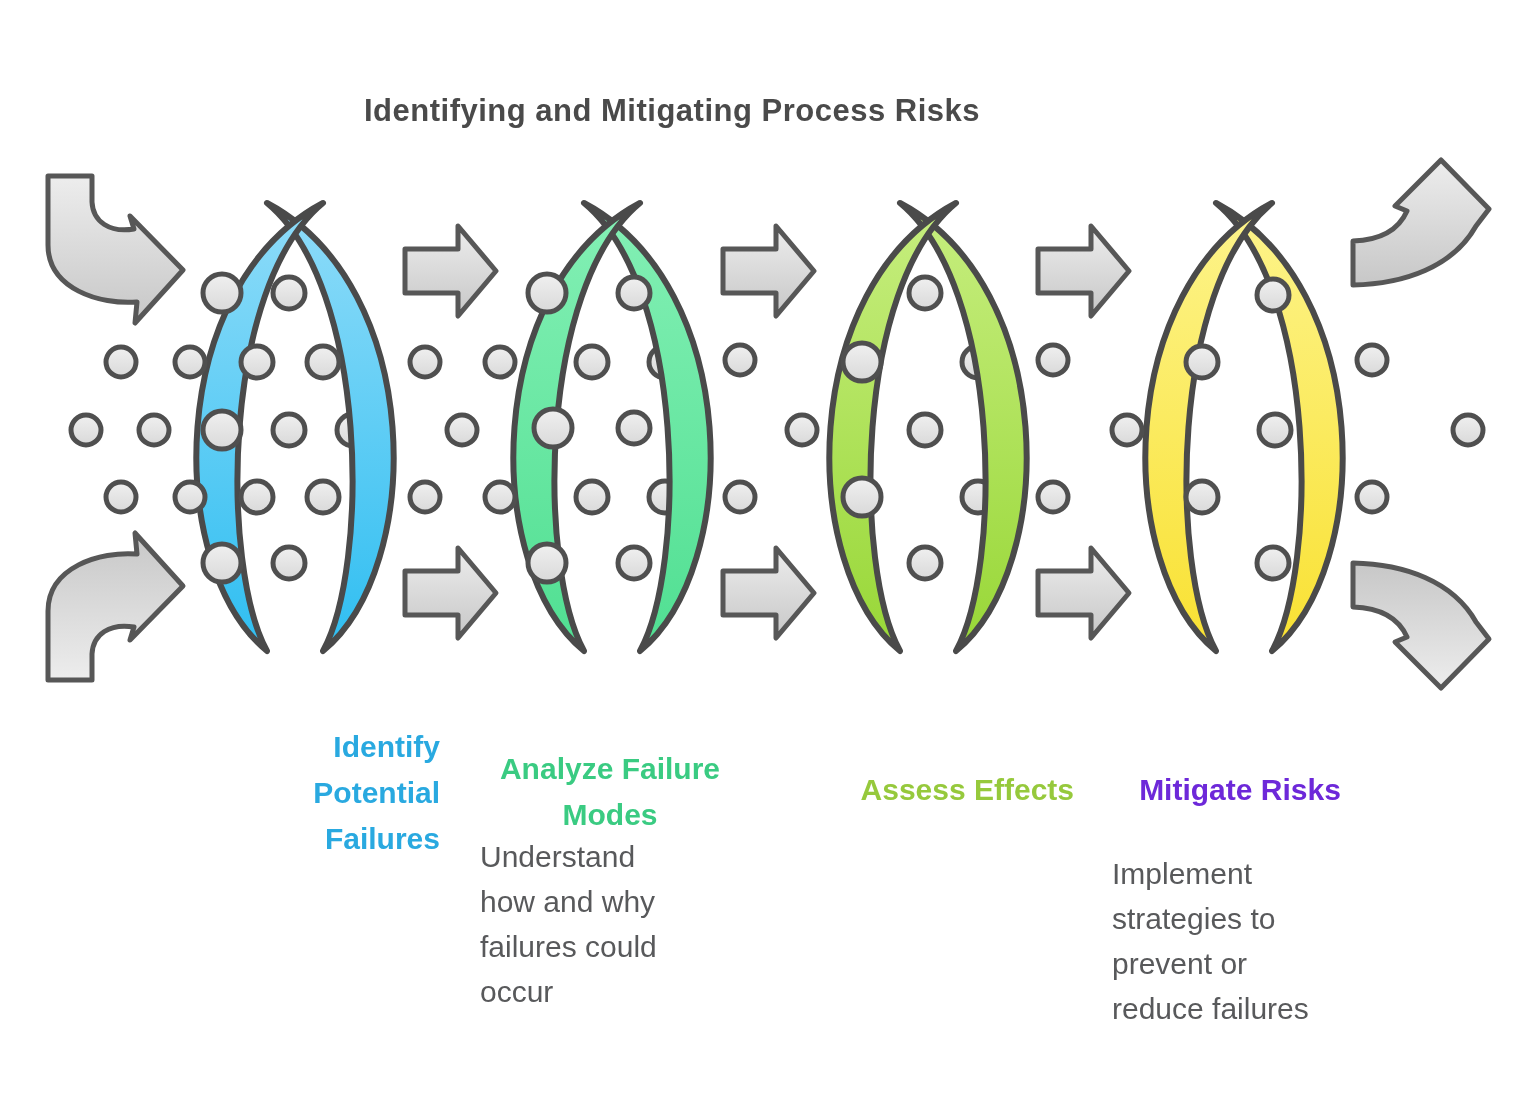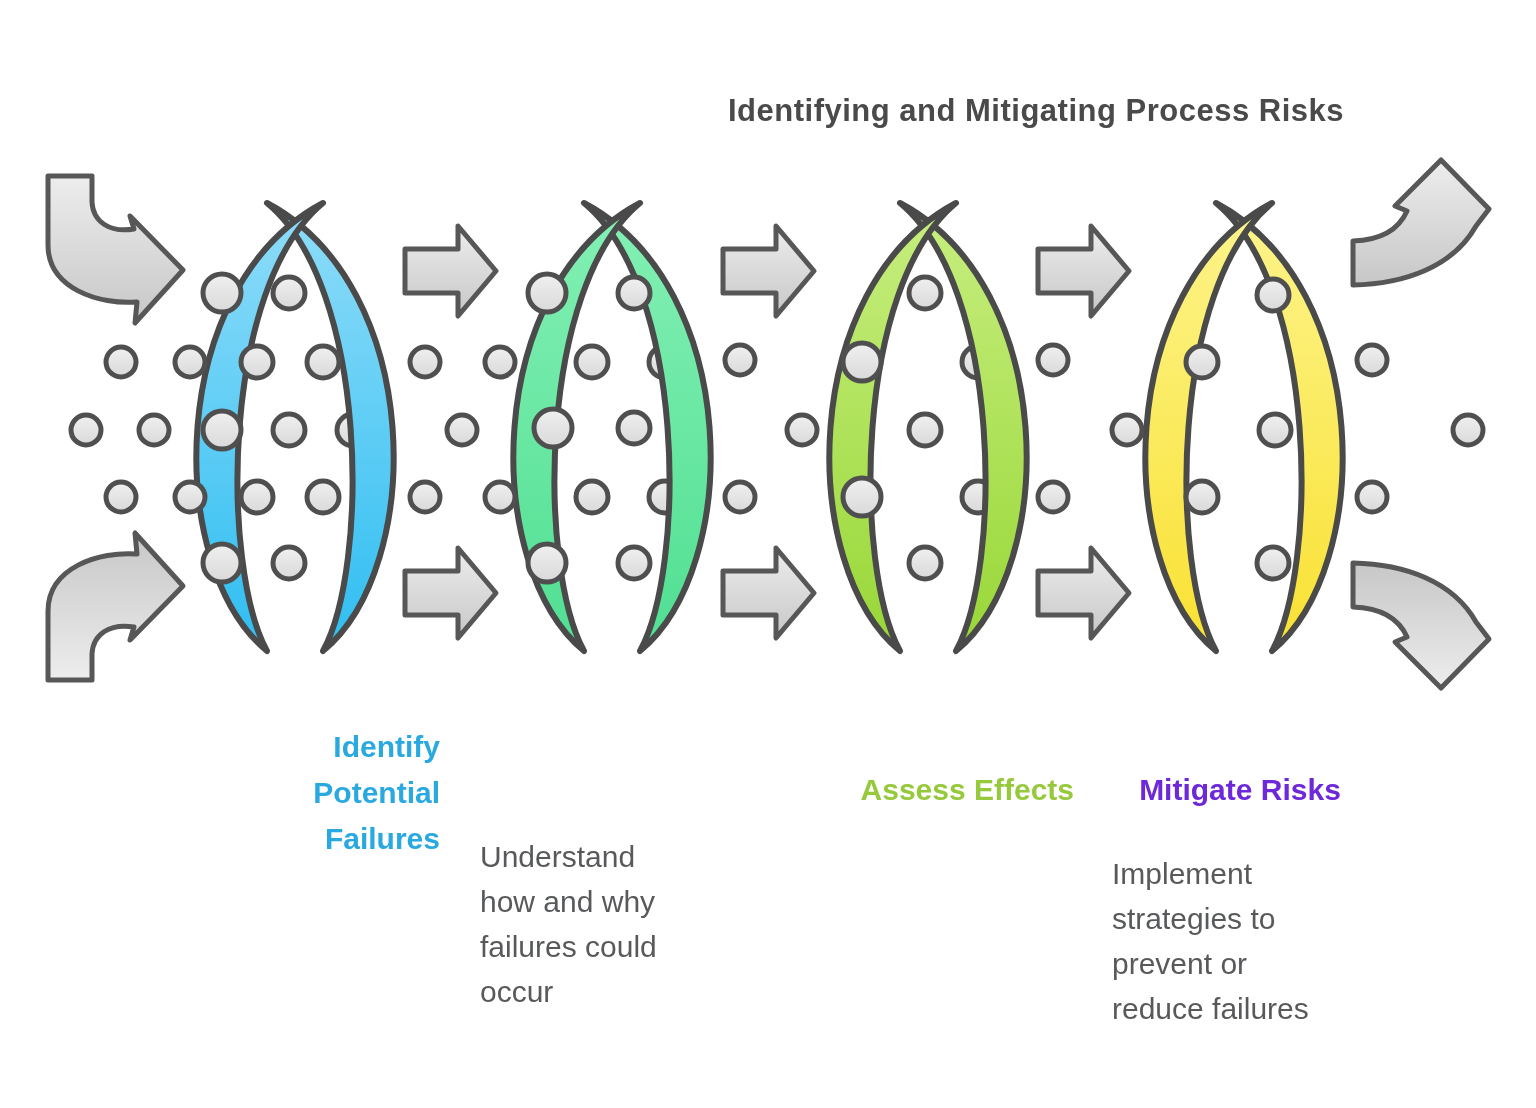--- a/index.html
+++ b/index.html
@@ -6,21 +6,21 @@
   #stage{
     position:relative;
     width:1536px;height:1108px;
     background:#ffffff;
     overflow:hidden;
     font-family:"Liberation Sans", sans-serif;
   }
   #diagram-svg{position:absolute;left:0;top:0;}
   .diagram-title{
     position:absolute;left:0;top:92px;width:1344px;
-    text-align:right;
+    text-align:center;
     font-weight:bold;font-size:31px;line-height:38px;
     color:#4A4A4A;
     letter-spacing:0.5px;
   }
   .step-heading{
     position:absolute;width:300px;
     font-weight:bold;font-size:30px;line-height:46px;
     text-align:center;white-space:pre-line;
   }
   .step-body{
@@ -155,20 +155,22 @@
         <circle cx="1372" cy="497" r="15" fill="url(#gDot)" stroke="#4F4F4F" stroke-width="5"></circle>
         <circle cx="1468" cy="430" r="15" fill="url(#gDot)" stroke="#4F4F4F" stroke-width="5"></circle>
       </g>
     </svg>
 
   <div class="diagram-title" style="color: rgb(74, 74, 74);">Identifying and Mitigating Process Risks</div>
 
   <div class="step-heading" id="step-heading-0" style="color: rgb(41, 169, 224); text-align: right;">Identify
 Potential
 Failures</div>
+  <div class="step-heading" id="step-heading-1" style="color: rgb(58, 203, 130);">Analyze Failure
+Modes</div>
   <div class="step-heading" id="step-heading-2" style="color: rgb(150, 201, 60);">Assess Effects</div>
   <div class="step-heading" id="step-heading-3" style="color: #6d28d9;">Mitigate Risks</div>
 
   <div class="step-body" id="step-body-1">Understand
 how and why
 failures could
 occur</div>
   <div class="step-body" id="step-body-3">Implement
 strategies to
 prevent or

